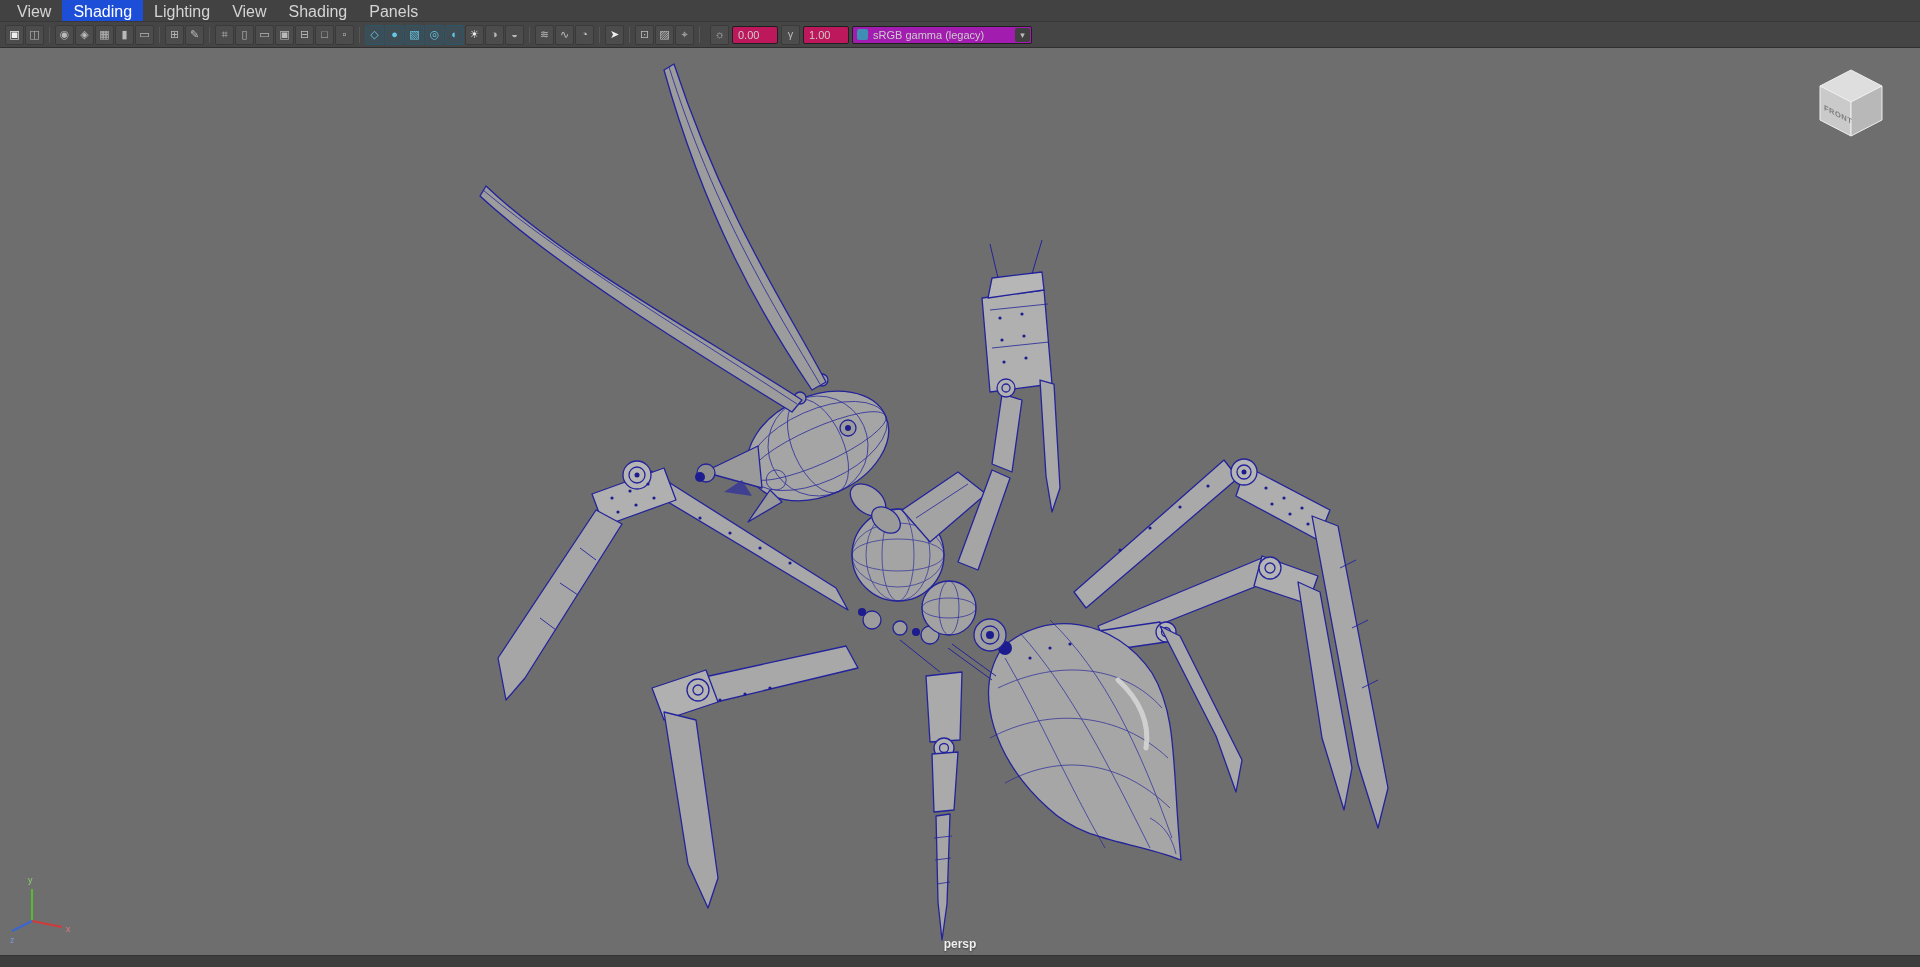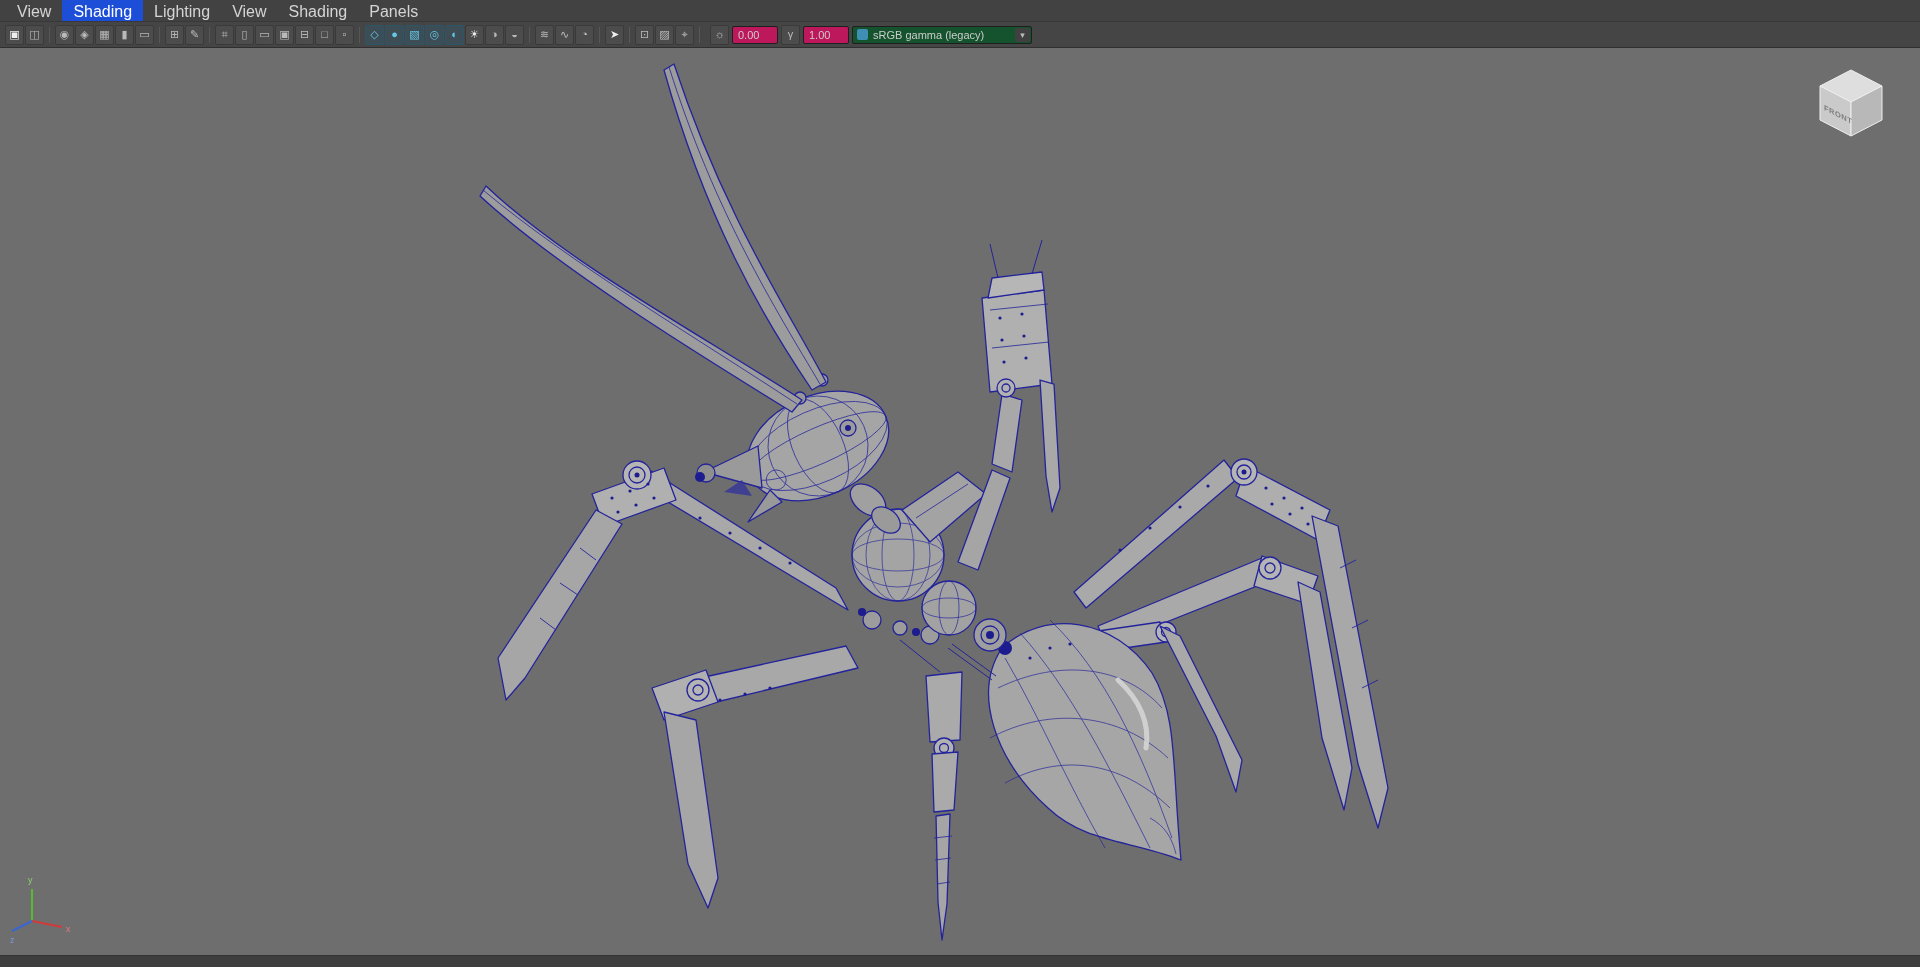--- a/index.html
+++ b/index.html
@@ -14,21 +14,21 @@
   
   .toolbar{height:26px;background:#454545;display:flex;align-items:center;padding:0 5px;border-bottom:1px solid #2f2f2f;}
   .tb-icons{display:flex;align-items:center;gap:1px;}
   .tb-icon{width:19px;height:20px;flex:0 0 auto;background:#4c4c4c;border:1px solid #3a3a3a;border-radius:2px;color:#b9b9b9;font-size:11px;line-height:1;display:flex;align-items:center;justify-content:center;cursor:default;font-family:inherit;}
   .tb-icon .glyph{pointer-events:none;}
   .tb-icon.active{color:#66c6e3;background:#3c4d55;border-color:#2c5668;}
   .tb-icon.bright{color:#efefef;}
   .tb-sep{width:1px;height:16px;background:#343434;border:none;border-right:1px solid #575757;margin:0 4px;padding:0;border-radius:0;}
   .tb-controls{display:flex;align-items:center;margin-left:6px;gap:3px;}
   .tb-field{width:46px;height:18px;background:#be185d;border:1px solid #1f1f1f;border-radius:2px;color:#cccccc;font-size:11px;padding:0 5px;font-family:inherit;}
-  .dropdown{height:18px;width:180px;background:#14532d;border:1px solid #1f1f1f;border-radius:2px;display:flex;align-items:center;gap:5px;padding:0 1px 0 4px;color:#cccccc;font-size:11px;cursor:default;}
+  .dropdown{height:18px;width:180px;background:#a21caf;border:1px solid #1f1f1f;border-radius:2px;display:flex;align-items:center;gap:5px;padding:0 1px 0 4px;color:#cccccc;font-size:11px;cursor:default;}
   .cm-swatch{width:11px;height:11px;border-radius:2px;background:#3f8fb5;flex:0 0 auto;}
   .dd-label{flex:1;white-space:nowrap;overflow:hidden;}
   .dd-arrow{width:15px;height:14px;background:#404040;border-radius:2px;display:flex;align-items:center;justify-content:center;font-size:9px;color:#bbbbbb;}
 
   
   .viewport{position:relative;height:907px;background:#6e6e6e;overflow:hidden;}
   .model-svg{position:absolute;inset:0;}
   .viewcube{position:absolute;top:8px;right:26px;}
   .axis-gizmo{position:absolute;left:6px;bottom:6px;}
   .camera-label{position:absolute;left:0;right:0;bottom:4px;text-align:center;font-size:12px;font-weight:700;color:#efefef;text-shadow:0 1px 2px rgba(0,0,0,.45);}
@@ -361,15 +361,16 @@
 
   <svg class="axis-gizmo" width="80" height="80" viewBox="0 0 80 80" xmlns="http://www.w3.org/2000/svg">
     <line x1="26" y1="52" x2="26" y2="20" stroke="#59b933" stroke-width="2"></line>
     <line x1="26" y1="52" x2="56" y2="58" stroke="#d23a3a" stroke-width="2"></line>
     <line x1="26" y1="52" x2="6" y2="62" stroke="#3a66d2" stroke-width="2"></line>
     <text x="22" y="14" font-size="9" fill="#8fd06f">y</text>
     <text x="60" y="63" font-size="9" fill="#e07a7a">x</text>
     <text x="4" y="74" font-size="9" fill="#7a97e0">z</text>
   </svg>
 
+  <div class="camera-label">persp</div>
 </div>
 
 <div class="bottom-strip"></div>
 
 </body></html>

